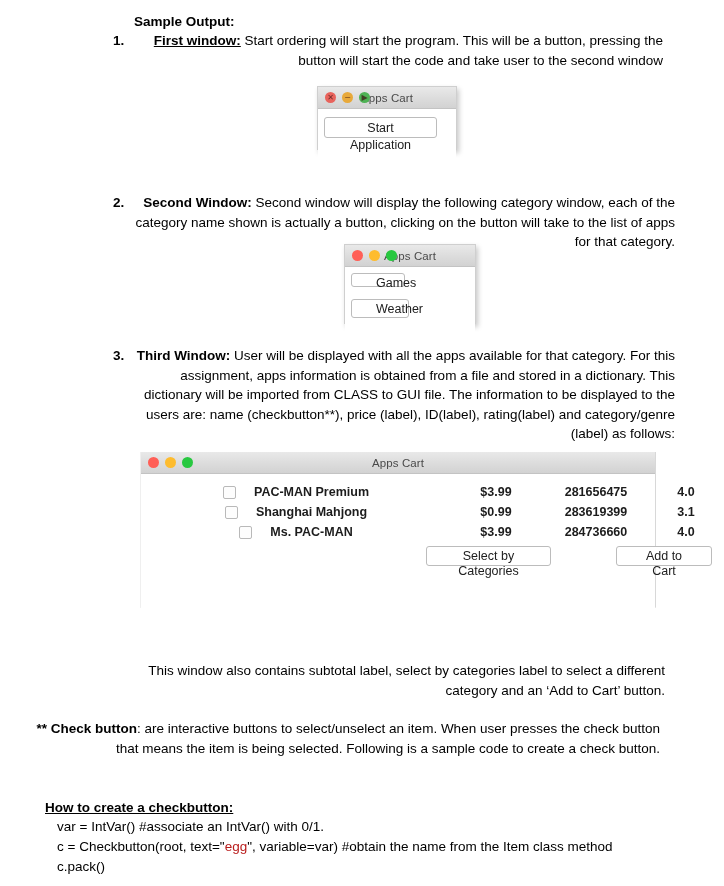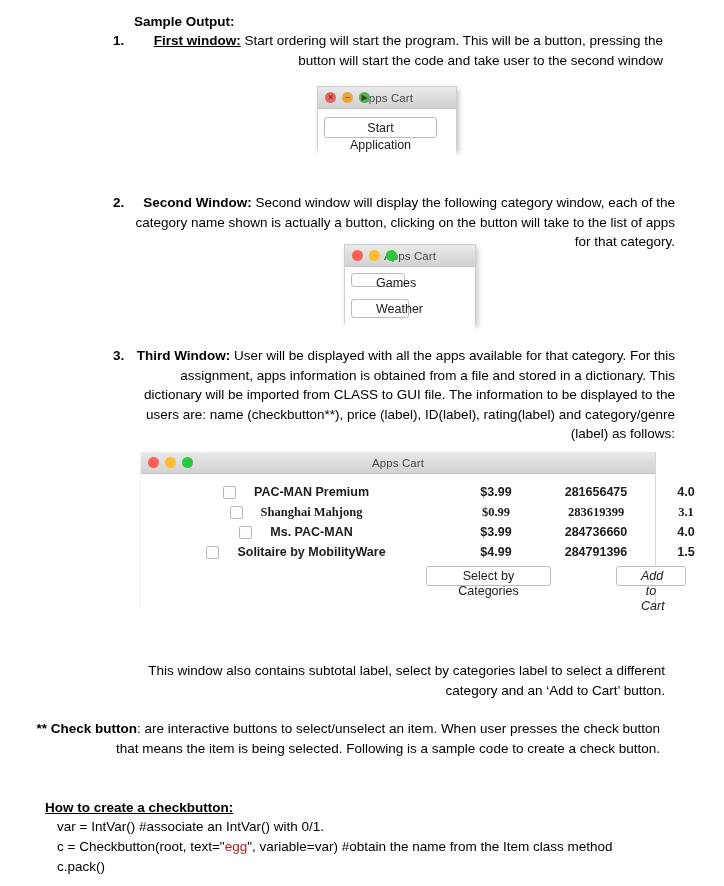--- a/index.html
+++ b/index.html
@@ -250,21 +250,21 @@
         <div class="namewrap namecell">
           <span class="chk"></span>
           <span>PAC-MAN Premium</span>
         </div>
         <div class="cell c-price">$3.99</div>
         <div class="cell c-id">281656475</div>
         <div class="cell c-rating">4.0</div>
         <div class="cell c-cat">Games</div>
       </div>
 
-      <div class="approw" style="margin-top:0px;font-family:Liberation Serif, serif;">
+      <div class="approw" style="margin-top:0px;">
         <div class="namewrap namecell">
           <span class="chk"></span>
           <span>Shanghai Mahjong</span>
         </div>
         <div class="cell c-price">$0.99</div>
         <div class="cell c-id">283619399</div>
         <div class="cell c-rating">3.1</div>
         <div class="cell c-cat">Games</div>
       </div>
 
@@ -272,34 +272,24 @@
         <div class="namewrap namecell">
           <span class="chk"></span>
           <span>Ms. PAC-MAN</span>
         </div>
         <div class="cell c-price">$3.99</div>
         <div class="cell c-id">284736660</div>
         <div class="cell c-rating">4.0</div>
         <div class="cell c-cat">Games</div>
       </div>
 
-      <div class="approw" style="margin-top:0px;">
-        <div class="namewrap namecell">
-          <span class="chk"></span>
-          <span>Solitaire by MobilityWare</span>
-        </div>
-        <div class="cell c-price">$4.99</div>
-        <div class="cell c-id">284791396</div>
-        <div class="cell c-rating">1.5</div>
-        <div class="cell c-cat">Games</div>
-      </div>
 
       <div class="footrow" style="margin-top:4px;">
         <div class="tkbtn btn-select" style="width:125px; height:20px; line-height:15px;">Select by Categories</div>
-        <div class="tkbtn btn-cart" style="width:70px; height:20px; line-height:15px;font-style:italic;">Add to Cart</div>
+        <div class="tkbtn btn-cart" style="width:96px; height:20px; line-height:15px;">Add to Cart</div>
       </div>
     </div>
   </div>
 
   <div class="para" style="left:93px; top:661px; width:572px;">This window also contains subtotal label, select by categories label to select a different category and an ‘Add to Cart’ button.</div>
 
   <div class="para" style="left:30px; top:719px; width:630px;">
     <b>** Check button</b><span>: are interactive buttons to select/unselect an item. When user presses the check button that means the item is being selected. Following is a sample code to create a check button.</span>
   </div>
 

